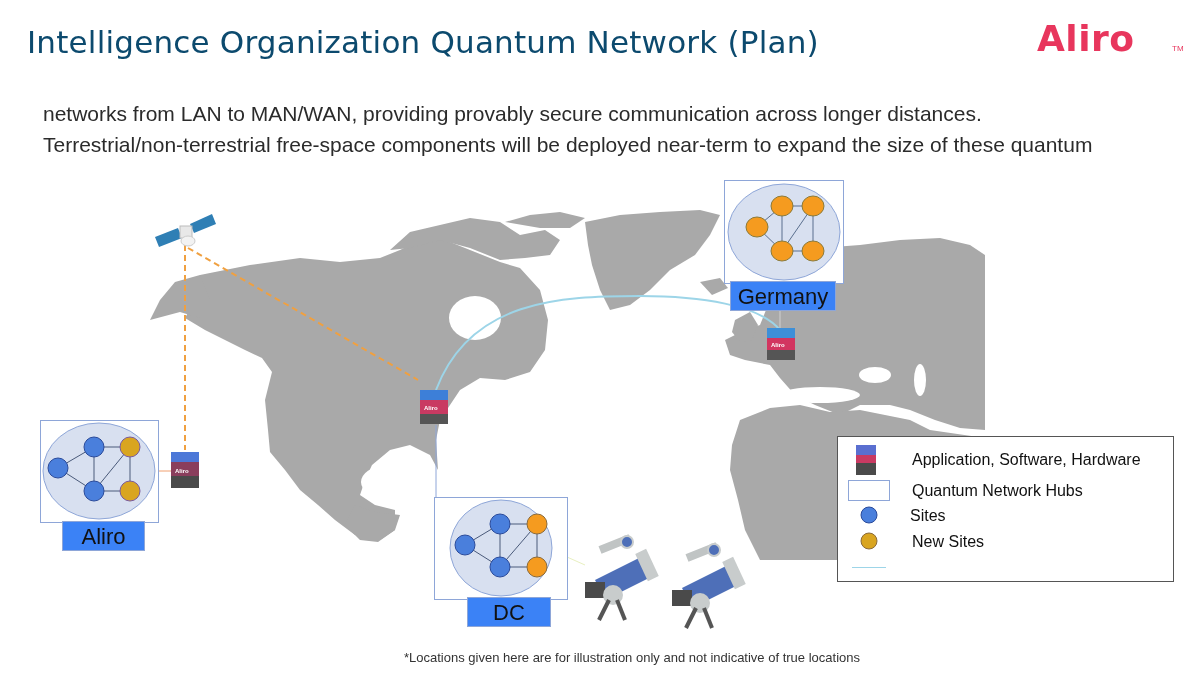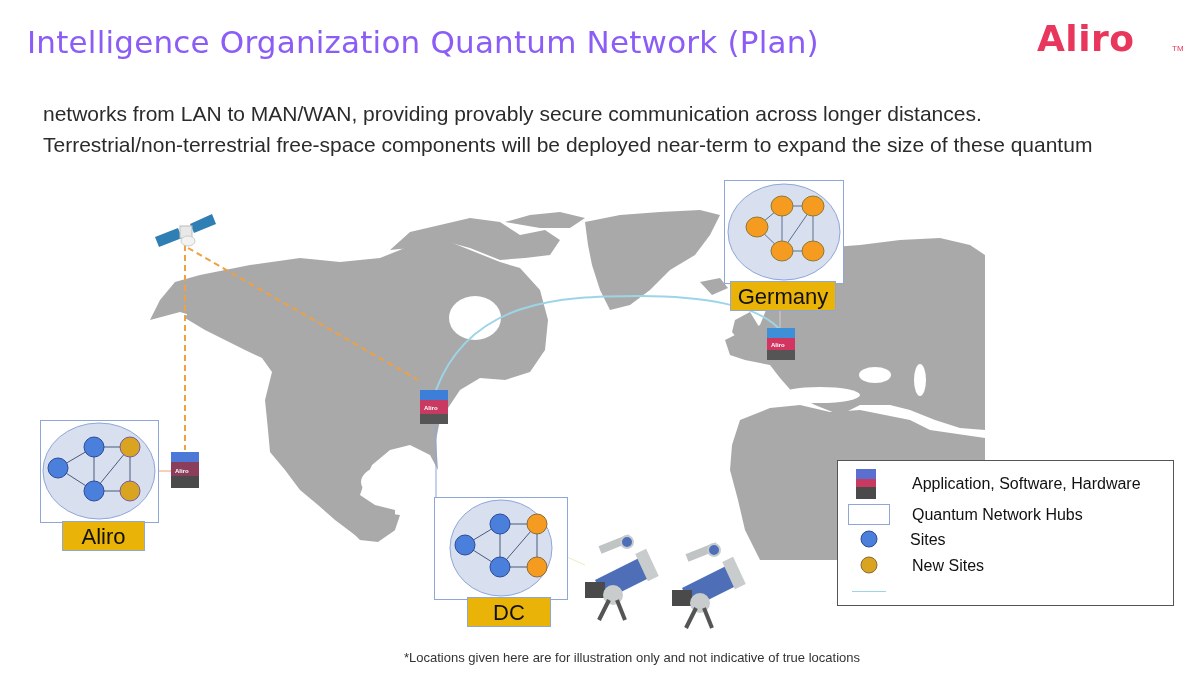--- a/index.html
+++ b/index.html
@@ -2,21 +2,21 @@
 <html><head>
   <meta charset="utf-8">
   <style>
     html, body { margin: 0; padding: 0; }
     body {
       width: 1200px; height: 675px; position: relative; overflow: hidden;
       background: #ffffff; font-family: "Liberation Sans", sans-serif;
     }
     .title {
       position: absolute; left: 27px; top: 24px;
-      font-family: "DejaVu Sans", sans-serif; font-size: 31px; color: #8b5cf6;
+      font-family: "DejaVu Sans", sans-serif; font-size: 31px; color: #0c4a6e;
       letter-spacing: 0.2px; white-space: nowrap;
     }
     .logo {
       position: absolute; left: 1037px; top: 18px;
       font-family: "DejaVu Sans", sans-serif; font-weight: bold; font-size: 36px;
       color: #e8365d; letter-spacing: 0.5px;
     }
     .logo-tm {
       position: absolute; left: 1172px; top: 24px; font-size: 8px; color: #e8365d;
       font-family: "Liberation Sans", sans-serif;
@@ -24,26 +24,26 @@
     }
     .subtitle {
       position: absolute; left: 43px; top: 98px; width: 1130px;
       font-size: 21px; line-height: 31px; color: #2b2b2b;
     }
     .map { position: absolute; left: 0; top: 0; }
     .hub-box {
       position: absolute; border: 1px solid #8ea6d8; background: #ffffff;
     }
     .hub-label {
-      position: absolute; border: 1px solid #8ea6d8; background: #eab308;
+      position: absolute; border: 1px solid #8ea6d8; background: #3b82f6;
       font-size: 22px; color: #111; text-align: center; line-height: 30px;
     }
     .legend {
       position: absolute; left: 837px; top: 436px; width: 335px; height: 144px;
-      border: 1px solid #555; background: #fff; margin-top: 24px;
+      border: 1px solid #555; background: #fff;
     }
     .legend-row { position: absolute; left: 0; height: 24px; width: 100%; }
     .legend-text {
       position: absolute; font-size: 16px; color: #111; white-space: nowrap;
     }
     .footnote {
       position: absolute; left: 404px; top: 650px; font-size: 13px; color: #333;
       white-space: nowrap;
     }
   </style>

